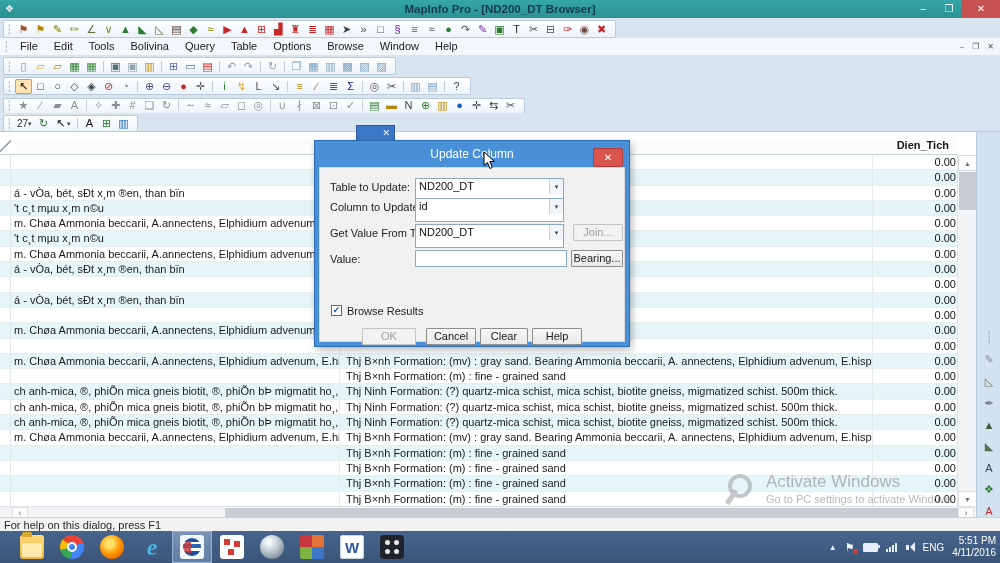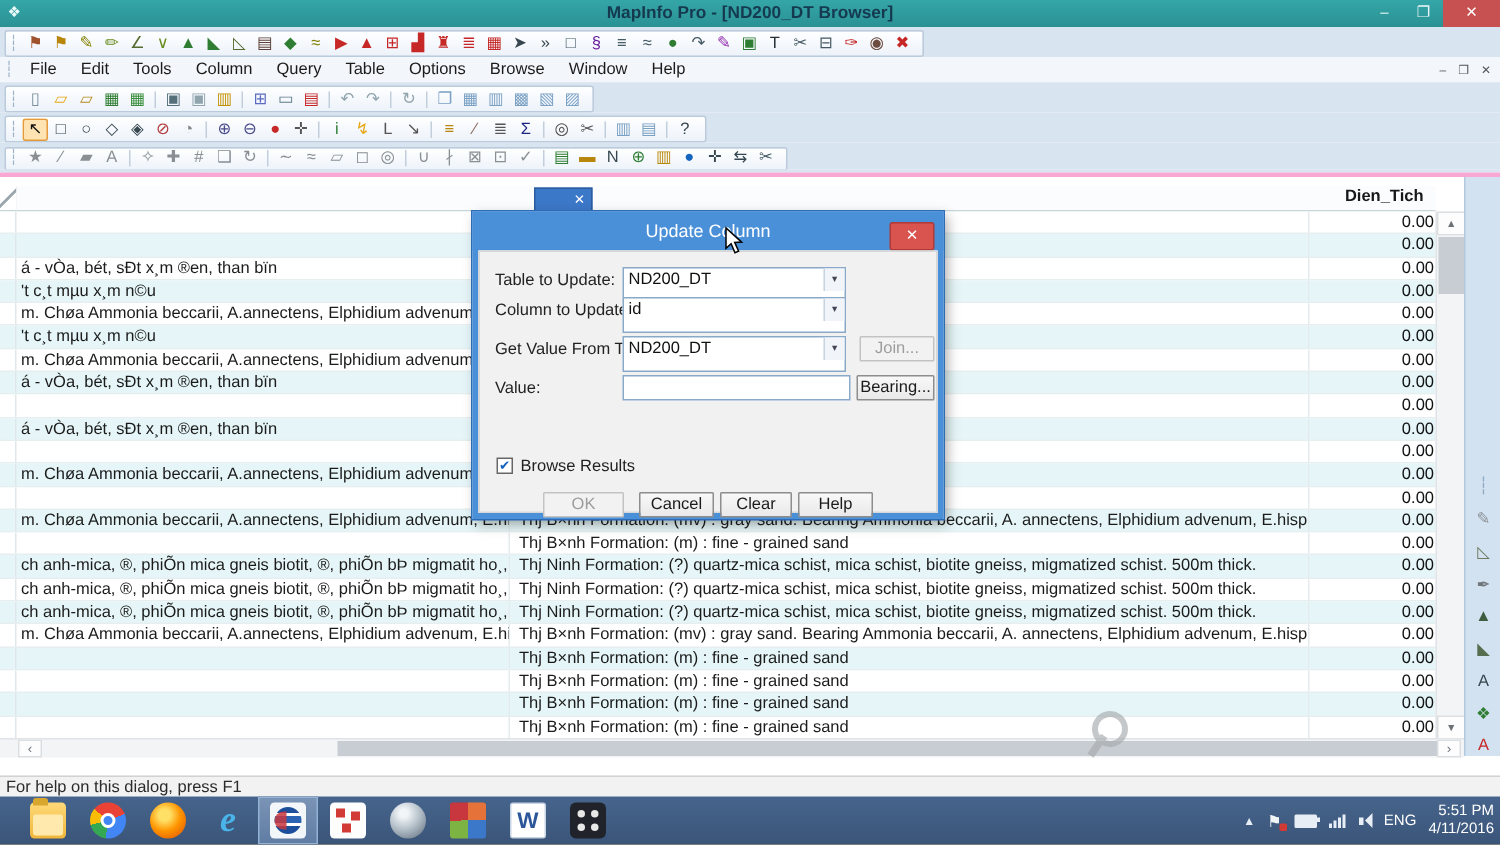--- a/index.html
+++ b/index.html
@@ -27,21 +27,21 @@
   .caret{font-size:7px;color:#444;margin-left:-2px;width:7px;}
 
   
   .menubar{position:absolute;left:0;top:38px;width:1000px;height:17px;background:#f3f7fb;
     border-bottom:1px solid #e0e6ee;display:flex;align-items:center;}
   .menu-item{font-size:11px;color:#1b1b1b;padding:0 8px;line-height:17px;}
   .mdi-ctrls{position:absolute;right:6px;top:0;height:17px;display:flex;align-items:center;gap:8px;
     color:#50565c;font-size:8px;}
 
   
-  .content{position:absolute;left:0;top:115px;width:1000px;height:386px;background:#fff;border-top:3px solid #f9a8d4;}
+  .content{position:absolute;left:0;top:131px;width:1000px;height:386px;background:#fff;border-top:1px solid #f9a8d4;}
   .corner{position:absolute;left:0;top:6px;width:11px;height:16px;border-right:1px solid #d7dfe2;border-bottom:1px solid #c9d6d9;
     background:linear-gradient(135deg,transparent 44%,#9aa7ad 46%,#9aa7ad 54%,transparent 56%);}
   .hdr{position:absolute;left:11px;top:6px;width:946px;height:16px;background:#fbfcfd;border-bottom:1px solid #c9d6d9;}
   .hdr-dien{position:absolute;right:8px;top:1px;font-size:11px;font-weight:bold;color:#16181a;}
   .rowsbox{position:absolute;left:0;top:23px;width:957px;}
   .trow{height:15.3px;box-sizing:border-box;border-bottom:1px solid #e6eef0;display:flex;font-size:11px;line-height:14px;color:#1b1b1b;background:#fff;}
   .trow:nth-child(even){background:#e6f6f8;}
   .gut{width:11px;border-right:1px solid #dfe7ea;box-sizing:border-box;}
   .lcell{width:329px;border-right:1px solid #e3ebee;box-sizing:border-box;overflow:hidden;white-space:nowrap;padding-left:3px;}
   .mcell{width:533px;border-right:1px solid #e3ebee;box-sizing:border-box;overflow:hidden;white-space:nowrap;padding-left:6px;}
@@ -198,21 +198,21 @@
         </span>
       </span>
   </div>
 
   <div class="menubar">
     <span class="grip" style="margin-left:3px;">┆</span>
     <span id="menu-items" style="display:flex;">
         <span class="menu-item">File</span>
         <span class="menu-item">Edit</span>
         <span class="menu-item">Tools</span>
-        <span class="menu-item">Column</span>
+        <span class="menu-item">Bolivina</span>
         <span class="menu-item">Query</span>
         <span class="menu-item">Table</span>
         <span class="menu-item">Options</span>
         <span class="menu-item">Browse</span>
         <span class="menu-item">Window</span>
         <span class="menu-item">Help</span>
       </span>
     <span class="mdi-ctrls">
       <span>–</span>
       <span>❐</span>
@@ -513,20 +513,24 @@
         <span class="ss-ico" style="color: rgb(62, 93, 62);">▲</span>
         <span class="ss-ico" style="color: rgb(86, 110, 78);">◣</span>
         <span class="ss-ico" style="color: rgb(55, 71, 79);">A</span>
         <span class="ss-ico" style="color: rgb(46, 125, 50);">❖</span>
         <span class="ss-ico" style="color: rgb(198, 40, 40);">A</span>
       </div>
   </div>
 
   <div class="watermark">
     <div class="wkey"></div>
+    <div class="wm-text">
+      <div class="wm1">Activate Windows</div>
+      <div class="wm2">Go to PC settings to activate Windows</div>
+    </div>
   </div>
 
   <div class="capfrag">
     <span class="x">✕</span>
   </div>
 
   <div class="dialog">
     <div class="dlg-title">Update Column</div>
     <div class="dlg-close">✕</div>
     <div class="dlg-body">

